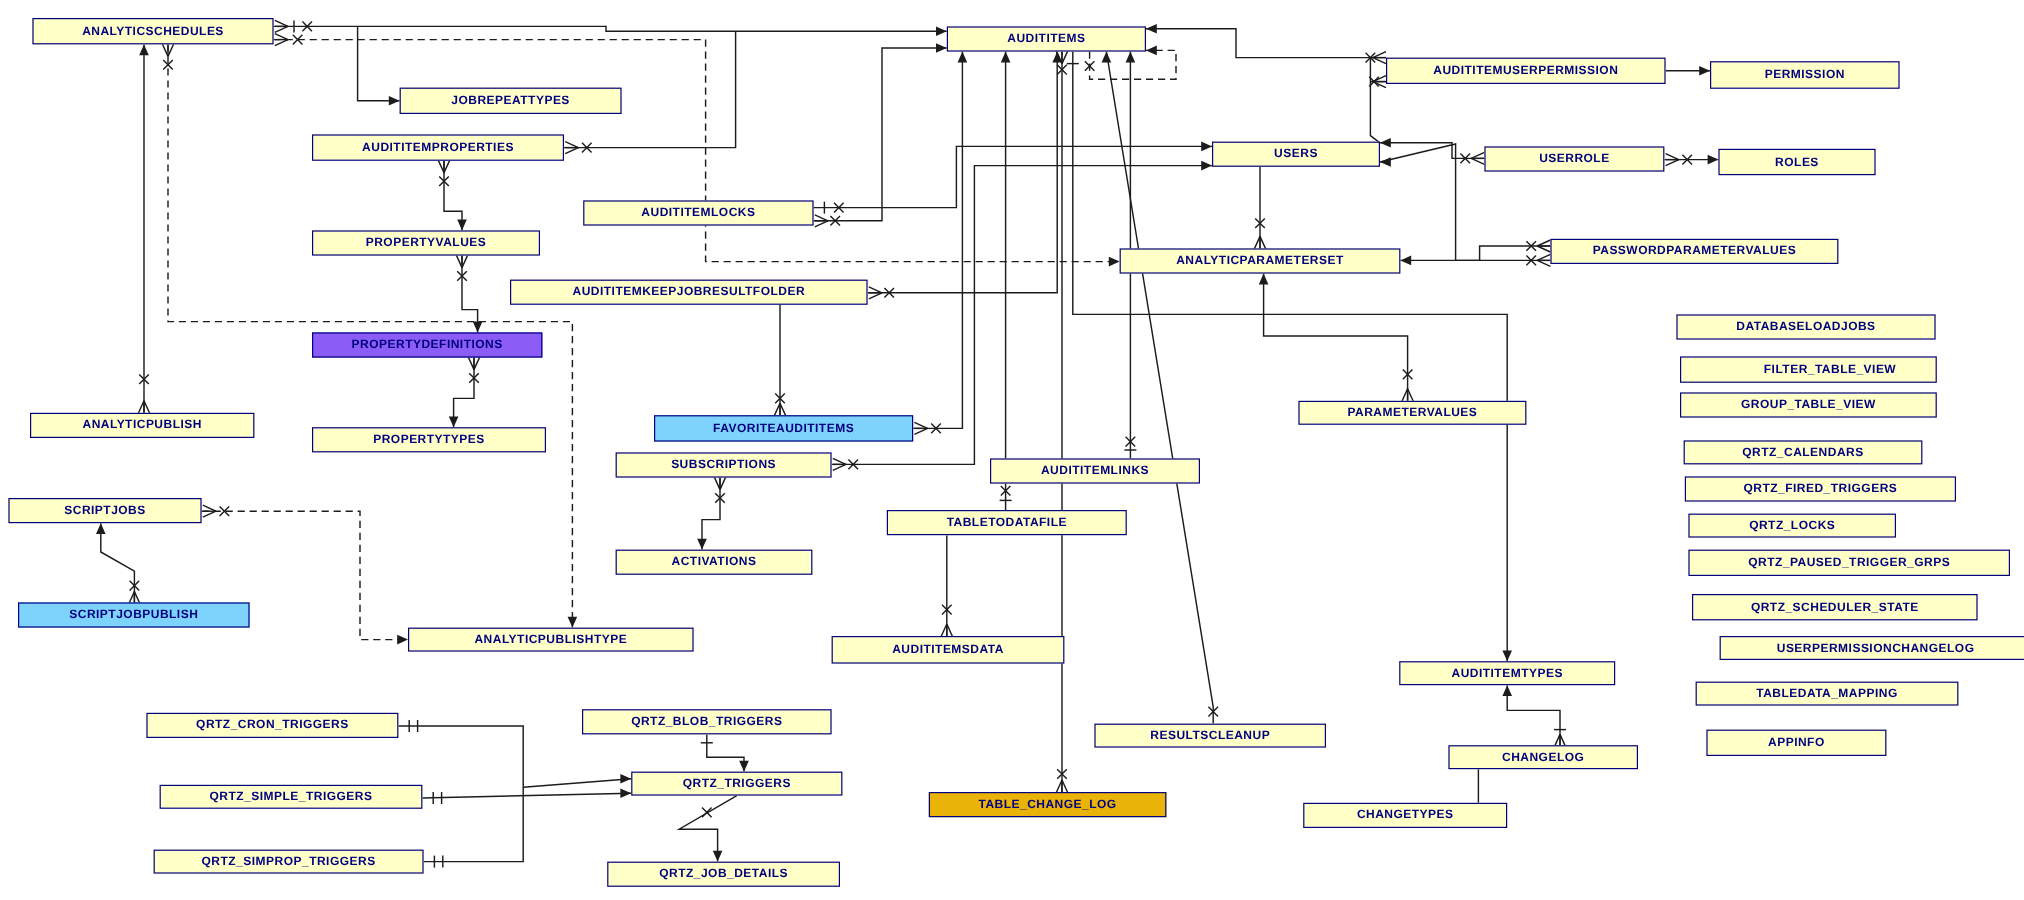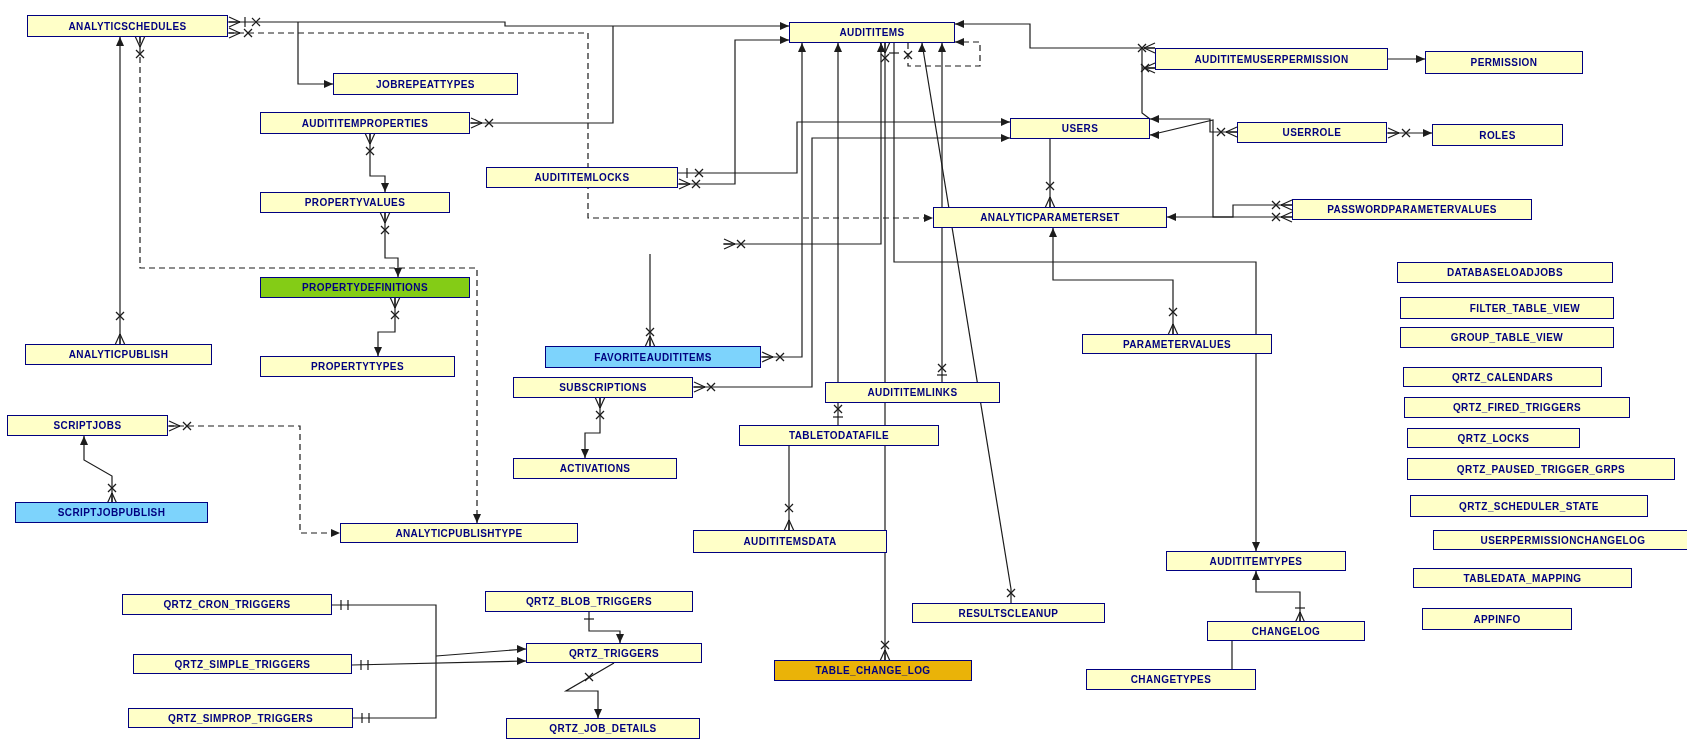--- a/index.html
+++ b/index.html
@@ -262,21 +262,22 @@
     <div class="entity" style="left: 1425px; top: 51px; width: 158px; height: 23px; background: rgb(255, 255, 200); border-color: rgb(0, 0, 128); color: rgb(0, 0, 128);">PERMISSION</div>
     <div class="entity" style="left: 333px; top: 73px; width: 185px; height: 22px; background: rgb(255, 255, 200); border-color: rgb(0, 0, 128); color: rgb(0, 0, 128);">JOBREPEATTYPES</div>
     <div class="entity" style="left: 260px; top: 112px; width: 210px; height: 22px; background: rgb(255, 255, 200); border-color: rgb(0, 0, 128); color: rgb(0, 0, 128);">AUDITITEMPROPERTIES</div>
     <div class="entity" style="left: 1010px; top: 118px; width: 140px; height: 21px; background: rgb(255, 255, 200); border-color: rgb(0, 0, 128); color: rgb(0, 0, 128);">USERS</div>
     <div class="entity" style="left: 1237px; top: 122px; width: 150px; height: 21px; background: rgb(255, 255, 200); border-color: rgb(0, 0, 128); color: rgb(0, 0, 128);">USERROLE</div>
     <div class="entity" style="left: 1432px; top: 124px; width: 131px; height: 22px; background: rgb(255, 255, 200); border-color: rgb(0, 0, 128); color: rgb(0, 0, 128);">ROLES</div>
     <div class="entity" style="left: 486px; top: 167px; width: 192px; height: 21px; background: rgb(255, 255, 200); border-color: rgb(0, 0, 128); color: rgb(0, 0, 128);">AUDITITEMLOCKS</div>
     <div class="entity" style="left: 260px; top: 192px; width: 190px; height: 21px; background: rgb(255, 255, 200); border-color: rgb(0, 0, 128); color: rgb(0, 0, 128);">PROPERTYVALUES</div>
     <div class="entity" style="left: 1292px; top: 199px; width: 240px; height: 21px; background: rgb(255, 255, 200); border-color: rgb(0, 0, 128); color: rgb(0, 0, 128);">PASSWORDPARAMETERVALUES</div>
     <div class="entity" style="left: 933px; top: 207px; width: 234px; height: 21px; background: rgb(255, 255, 200); border-color: rgb(0, 0, 128); color: rgb(0, 0, 128);">ANALYTICPARAMETERSET</div>
-    <div class="entity" style="left: 260px; top: 277px; width: 210px; height: 21px; background: #84cc16; border-color: rgb(0, 0, 128); color: rgb(0, 0, 128);">PROPERTYDEFINITIONS</div>
+    <div class="entity" style="left: 425px; top: 233px; width: 298px; height: 21px; background: rgb(255, 255, 200); border-color: rgb(0, 0, 128); color: rgb(0, 0, 128);">AUDITITEMKEEPJOBRESULTFOLDER</div>
+    <div class="entity" style="left: 260px; top: 277px; width: 192px; height: 21px; background: #8b5cf6; border-color: rgb(0, 0, 128); color: rgb(0, 0, 128);">PROPERTYDEFINITIONS</div>
     <div class="entity" style="left: 1397px; top: 262px; width: 216px; height: 21px; background: rgb(255, 255, 200); border-color: rgb(0, 0, 128); color: rgb(0, 0, 128);">DATABASELOADJOBS</div>
     <div class="entity" style="left: 1400px; top: 297px; width: 214px; height: 22px; background: rgb(255, 255, 200); border-color: rgb(0, 0, 128); color: rgb(0, 0, 128); padding-left: 36px;">FILTER_TABLE_VIEW</div>
     <div class="entity" style="left: 1400px; top: 327px; width: 214px; height: 21px; background: rgb(255, 255, 200); border-color: rgb(0, 0, 128); color: rgb(0, 0, 128);">GROUP_TABLE_VIEW</div>
     <div class="entity" style="left: 25px; top: 344px; width: 187px; height: 21px; background: rgb(255, 255, 200); border-color: rgb(0, 0, 128); color: rgb(0, 0, 128);">ANALYTICPUBLISH</div>
     <div class="entity" style="left: 260px; top: 356px; width: 195px; height: 21px; background: rgb(255, 255, 200); border-color: rgb(0, 0, 128); color: rgb(0, 0, 128);">PROPERTYTYPES</div>
     <div class="entity" style="left: 545px; top: 346px; width: 216px; height: 22px; background: #7dd3fc; border-color: rgb(0, 0, 128); color: rgb(0, 0, 128);">FAVORITEAUDITITEMS</div>
     <div class="entity" style="left: 1082px; top: 334px; width: 190px; height: 20px; background: rgb(255, 255, 200); border-color: rgb(0, 0, 128); color: rgb(0, 0, 128);">PARAMETERVALUES</div>
     <div class="entity" style="left: 1403px; top: 367px; width: 199px; height: 20px; background: rgb(255, 255, 200); border-color: rgb(0, 0, 128); color: rgb(0, 0, 128);">QRTZ_CALENDARS</div>
     <div class="entity" style="left: 513px; top: 377px; width: 180px; height: 21px; background: rgb(255, 255, 200); border-color: rgb(0, 0, 128); color: rgb(0, 0, 128);">SUBSCRIPTIONS</div>
     <div class="entity" style="left: 825px; top: 382px; width: 175px; height: 21px; background: rgb(255, 255, 200); border-color: rgb(0, 0, 128); color: rgb(0, 0, 128);">AUDITITEMLINKS</div>

